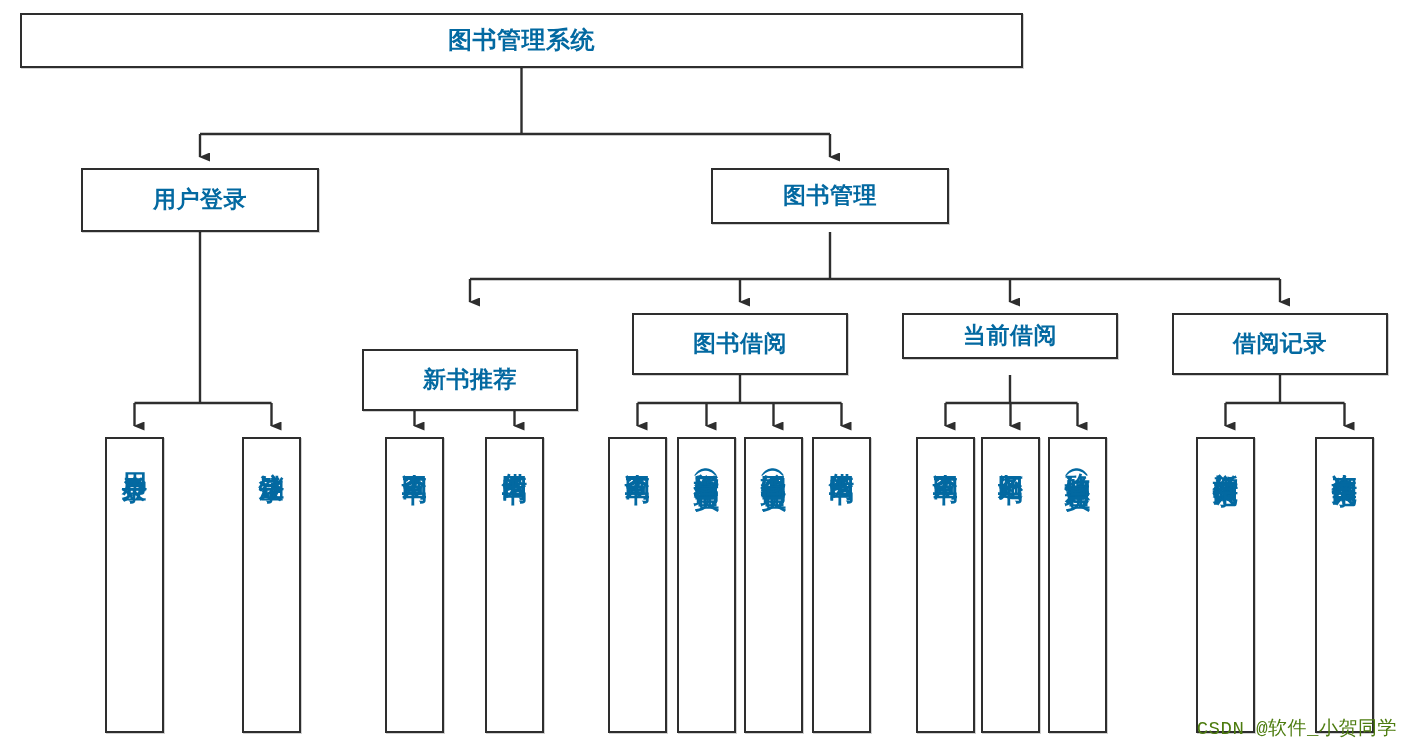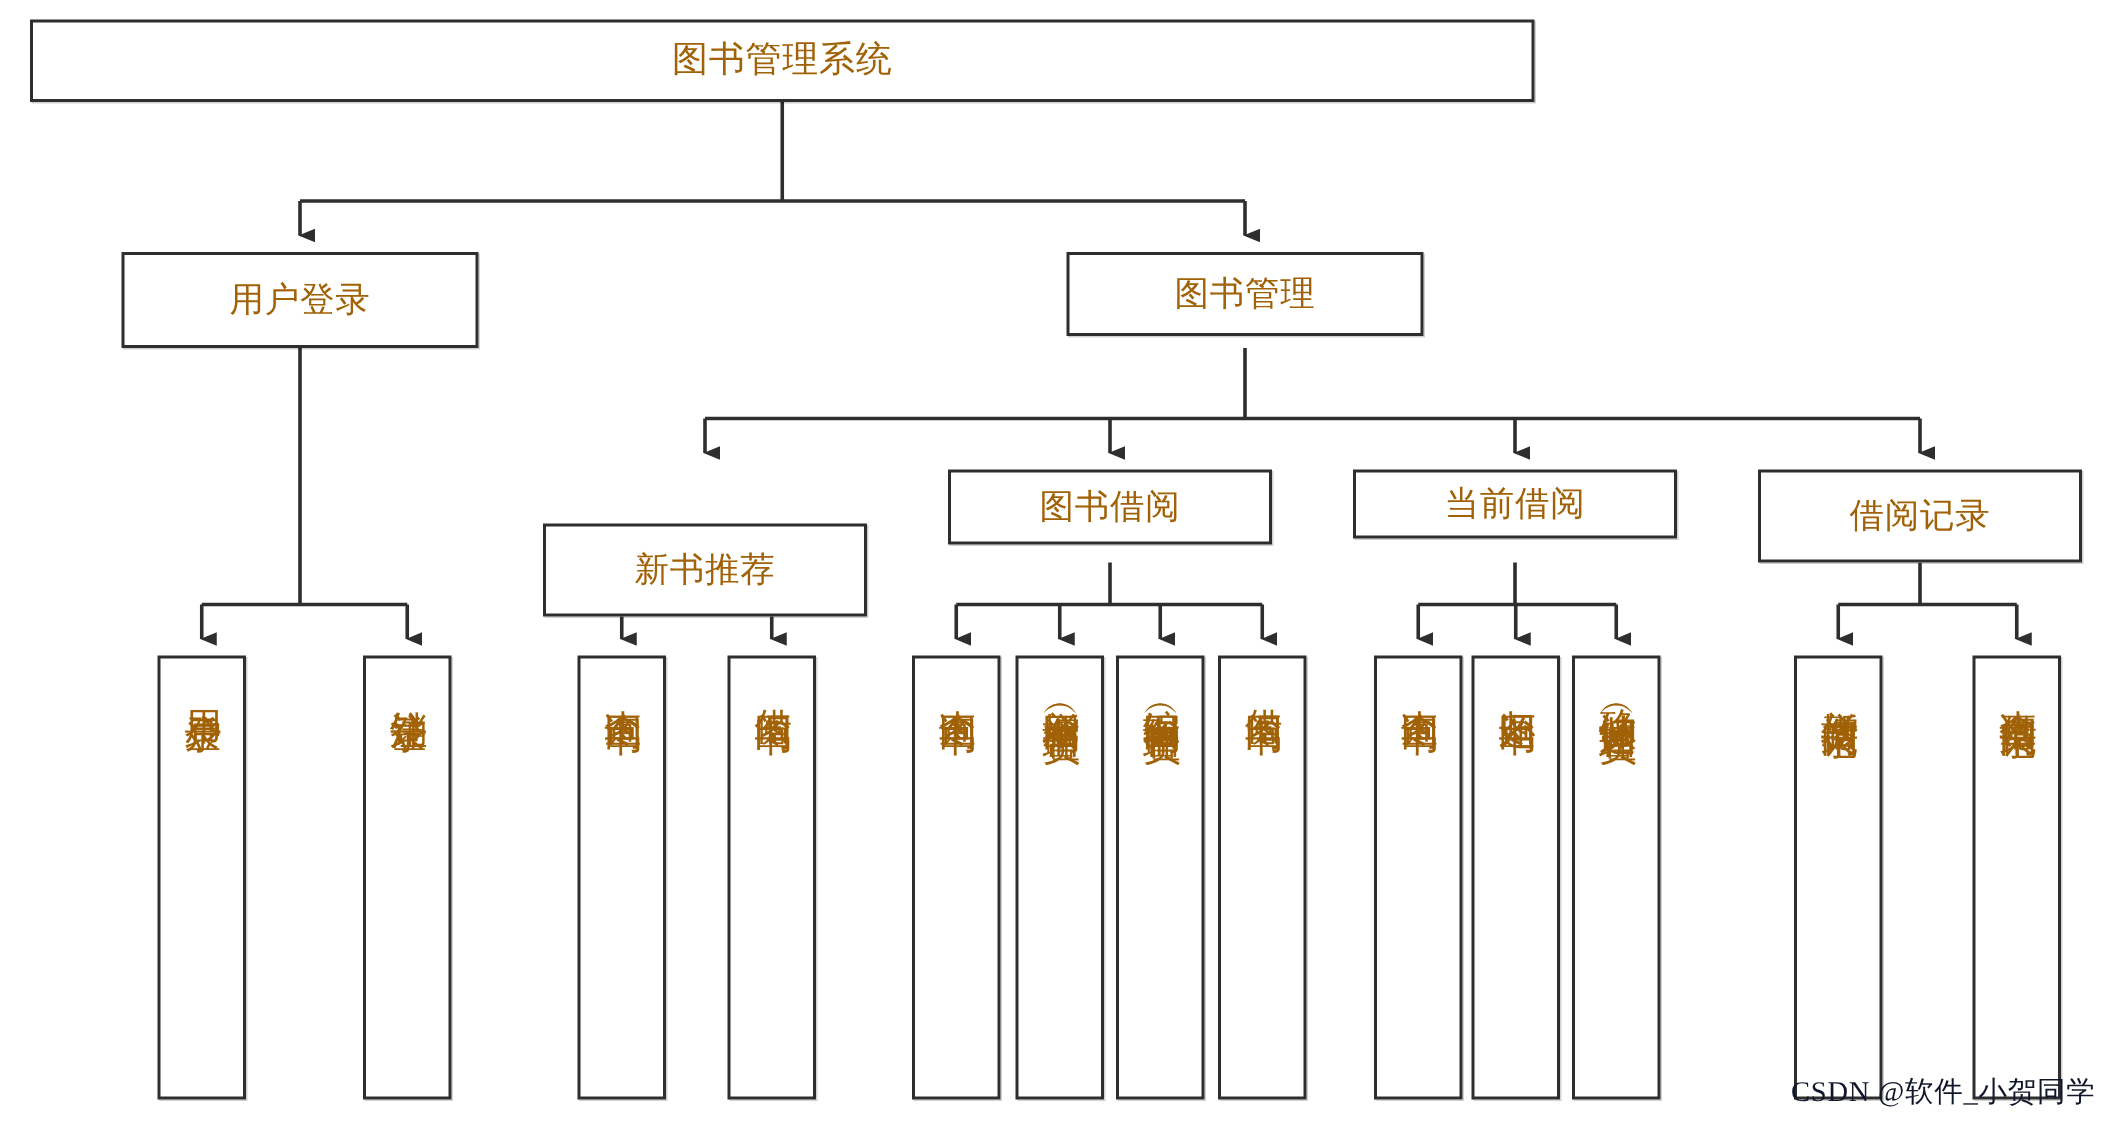--- a/index.html
+++ b/index.html
@@ -27,22 +27,23 @@
     pointer-events: none;
   }
   .node {
     position: absolute;
     box-sizing: border-box;
     border: 2px solid #2e2e2e;
     background: #ffffff;
     display: flex;
     align-items: center;
     justify-content: center;
-    color: #a16207;
+    color: #0369a1;
     box-shadow: 1px 1px 0 rgba(0,0,0,0.18);
+    font-weight: bold;
   }
   .node-label {
     display: block;
     line-height: 1.12;
     letter-spacing: 0.5px;
     white-space: nowrap;
   }
   .node.horizontal .node-label {
     font-size: 23px;
   }
@@ -58,22 +59,22 @@
     text-orientation: upright;
     font-size: 25px;
     letter-spacing: 2px;
     line-height: 1;
   }
   #watermark {
     position: absolute;
     right: 8px;
     bottom: 6px;
     font-size: 19px;
-    color: #0f172a;
-    font-family: Liberation Serif, serif;
+    color: #4d7c0f;
+    font-family: Liberation Mono, monospace;
     white-space: nowrap;
     letter-spacing: 0.5px;
   }
 </style>
 </head>
 <body>
 
 <div id="diagram-root">
 
   <svg id="edge-layer" width="1405" height="747" viewBox="0 0 1405 747" xmlns="http://www.w3.org/2000/svg">
@@ -125,21 +126,21 @@
       </div>
       <div class="node horizontal" style="left: 81px; top: 168px; width: 238px; height: 64px;">
         <span class="node-label">用户登录</span>
       </div>
       <div class="node horizontal" style="left: 711px; top: 168px; width: 238px; height: 56px;">
         <span class="node-label">图书管理</span>
       </div>
       <div class="node horizontal" style="left: 362px; top: 313px; width: 216px; height: 62px; margin-top: 36px;">
         <span class="node-label">新书推荐</span>
       </div>
-      <div class="node horizontal" style="left: 632px; top: 313px; width: 216px; height: 50px;">
+      <div class="node horizontal" style="left: 632px; top: 313px; width: 216px; height: 62px;">
         <span class="node-label">图书借阅</span>
       </div>
       <div class="node horizontal" style="left: 902px; top: 313px; width: 216px; height: 46px;">
         <span class="node-label">当前借阅</span>
       </div>
       <div class="node horizontal" style="left: 1172px; top: 313px; width: 216px; height: 62px; text-align: right;">
         <span class="node-label">借阅记录</span>
       </div>
       <div class="node vertical" style="left: 105px; top: 437px; width: 59px; height: 296px;">
         <span class="node-label">用户登录</span>

